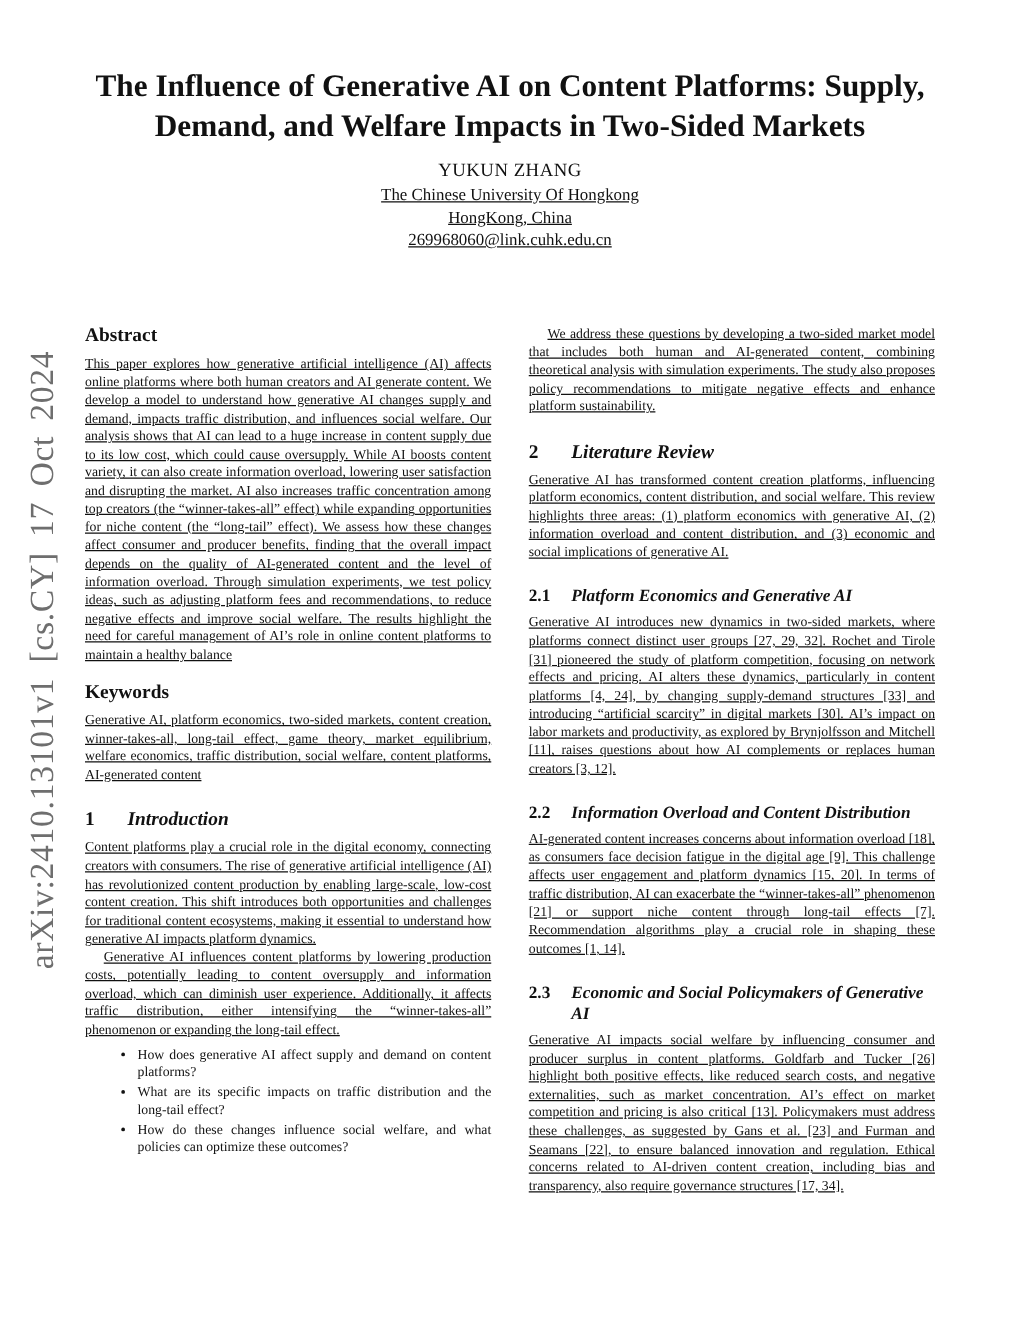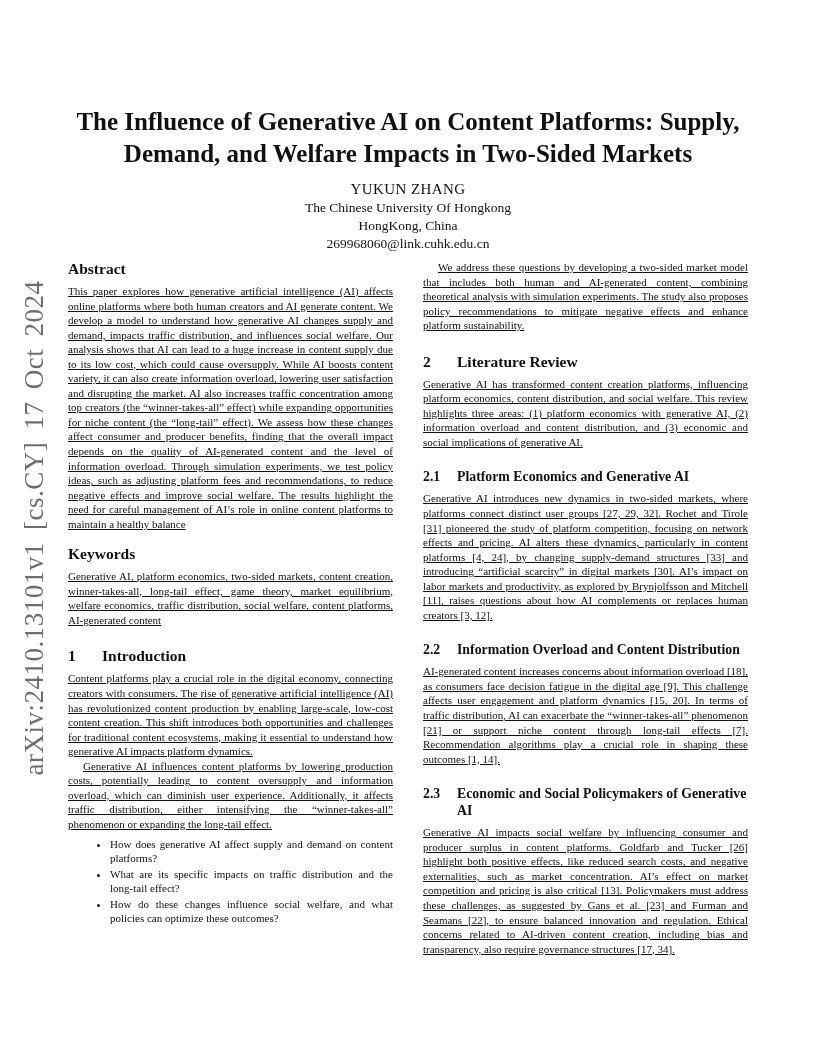--- a/index.html
+++ b/index.html
@@ -26,40 +26,41 @@
     transform-origin: center center;
     white-space: nowrap;
     font-size: 27px;
     letter-spacing: 0.5px;
     word-spacing: 5px;
     color: #6e6e6e;
     font-family: "Liberation Serif", serif;
   }
   
   .head-block {
-    padding-top: 106px;
+    padding-top: 54px;
     text-align: center;
   }
   .paper-title {
     font-size: 25px;
     font-weight: bold;
     line-height: 32px;
     margin: 0 auto;
     max-width: 680px;
   }
   .paper-title span { display: block; }
   .author-block { margin-top: 10px; }
   .author-name {
     font-size: 15px;
     letter-spacing: 0.4px;
     line-height: 19px;
   }
   .author-line {
     font-size: 13.5px;
     line-height: 18px;
+    text-decoration: underline;
   }
   
   .columns {
     position: absolute;
     left: 68px;
     top: 260px;
     width: 680px;
     display: flex;
     gap: 30px;
   }
@@ -84,21 +85,21 @@
   }
   h2.sec-head, h3.sub-head {
     display: flex;
     font-weight: bold;
     margin: 19px 0 6px 0;
     text-align: left;
   }
   h2.sec-head { font-size: 15.5px; line-height: 19px; }
   h3.sub-head { font-size: 13.8px; line-height: 17px; }
   .sec-num { flex: 0 0 34px; }
-  .sec-title { flex: 1 1 auto; }
+  .sec-title { flex: 1 1 auto; font-style: italic; }
   ul.study-list {
     margin: 5px 0 0 0;
     padding-left: 42px;
   }
   ul.study-list li {
     font-size: 11px;
     line-height: 14.55px;
     margin-bottom: 1px;
   }
 </style>

